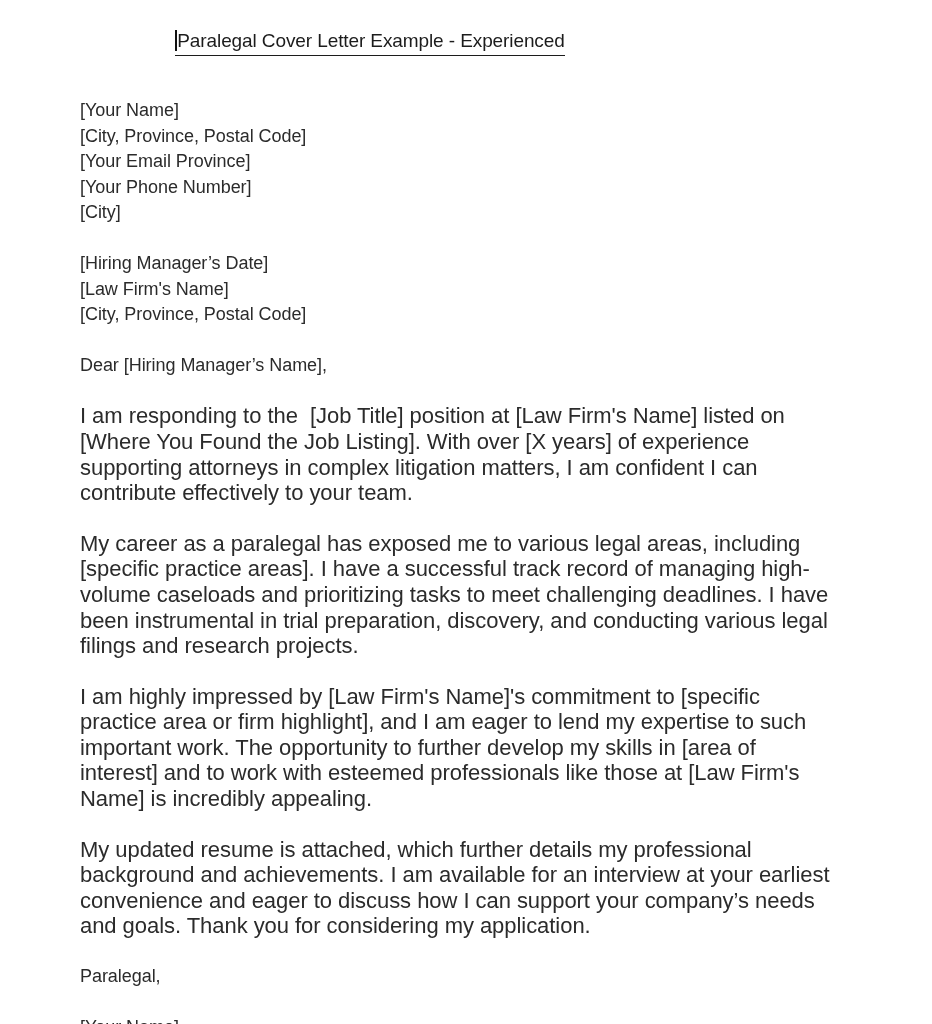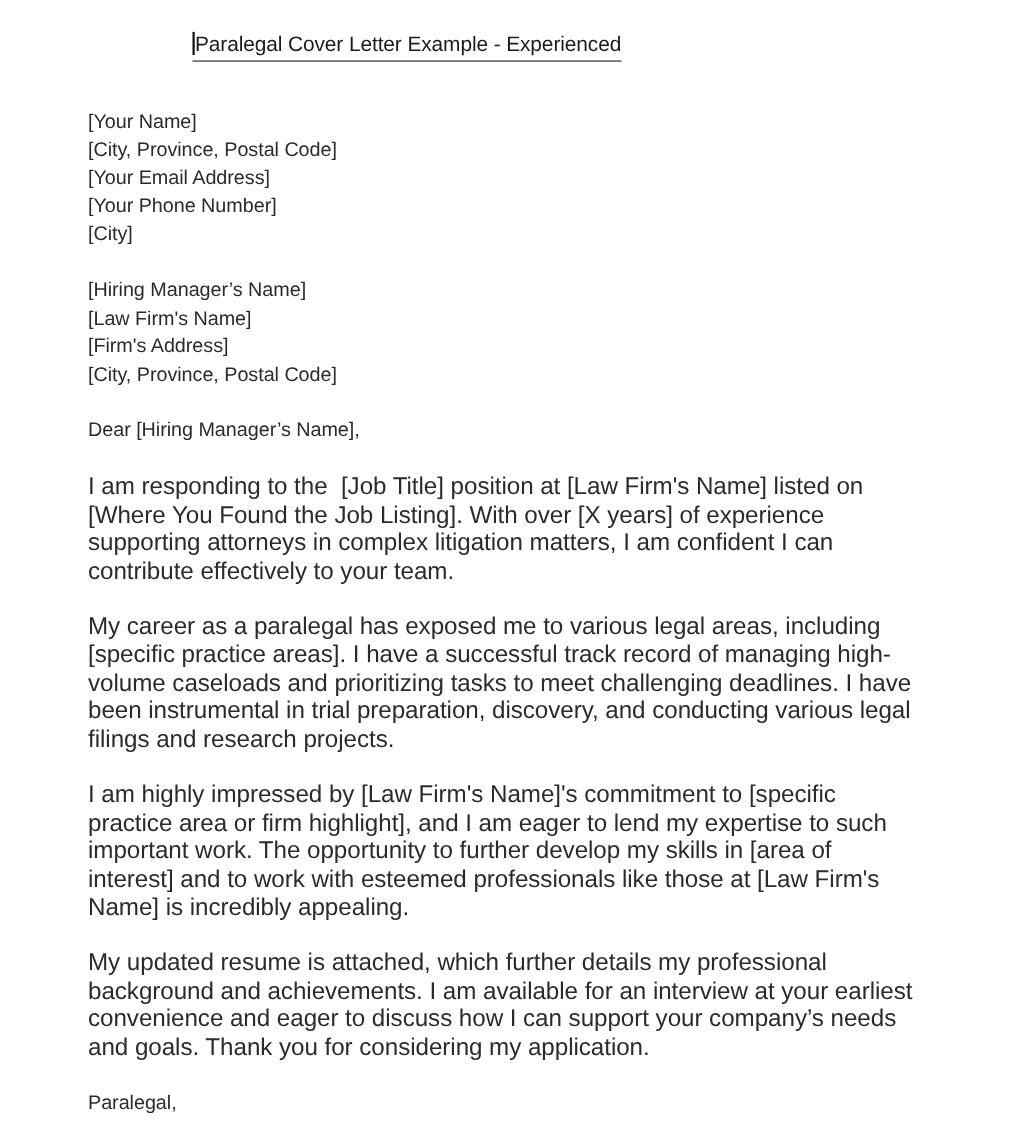--- a/index.html
+++ b/index.html
@@ -96,31 +96,30 @@
     <span class="doc-title"><span class="caret"></span><span>Paralegal Cover Letter Example - Experienced</span></span>
   </div>
 
   <div class="letter">
 
     <div class="gap-sender"></div>
 
     <div class="block">
       <div class="line">[Your Name]</div>
       <div class="line">[City, Province, Postal Code]</div>
-      <div class="line">[Your Email Address]</div>
+      <div class="line">[Your Email Province]</div>
       <div class="line">[Your Phone Number]</div>
       <div class="line">[City]</div>
     </div>
 
     <div class="gap-block"></div>
 
     <div class="block">
-      <div class="line">[Hiring Manager’s Name]</div>
+      <div class="line">[Hiring Manager’s Date]</div>
       <div class="line">[Law Firm's Name]</div>
-      <div class="line">[Firm's Address]</div>
       <div class="line">[City, Province, Postal Code]</div>
     </div>
 
     <div class="gap-salut"></div>
 
     <div class="line">Dear [Hiring Manager’s Name],</div>
 
     <div class="gap-para"></div>
 
     <p class="para">I am responding to the  [Job Title] position at [Law Firm's Name] listed on [Where You Found the Job Listing]. With over [X years] of experience supporting attorneys in complex litigation matters, I am confident I can contribute effectively to your team.</p>

